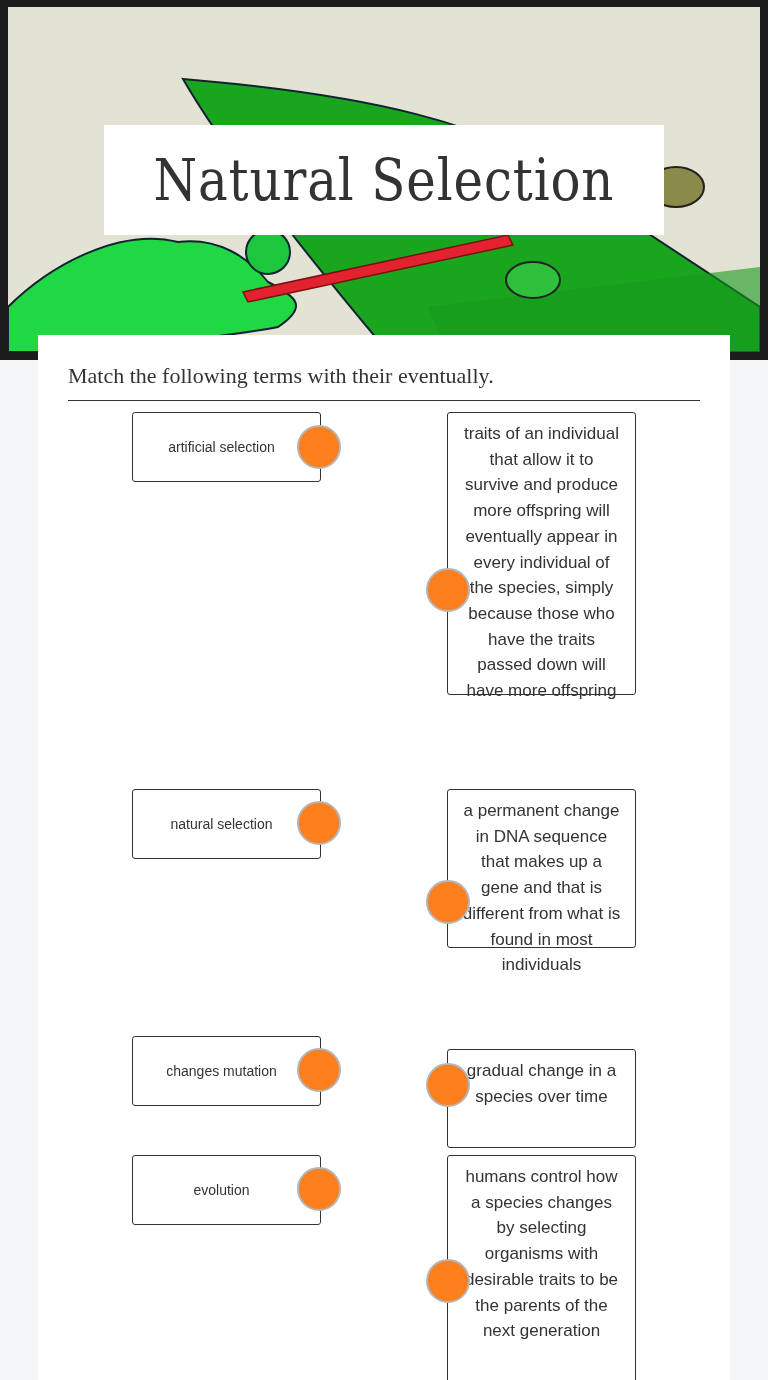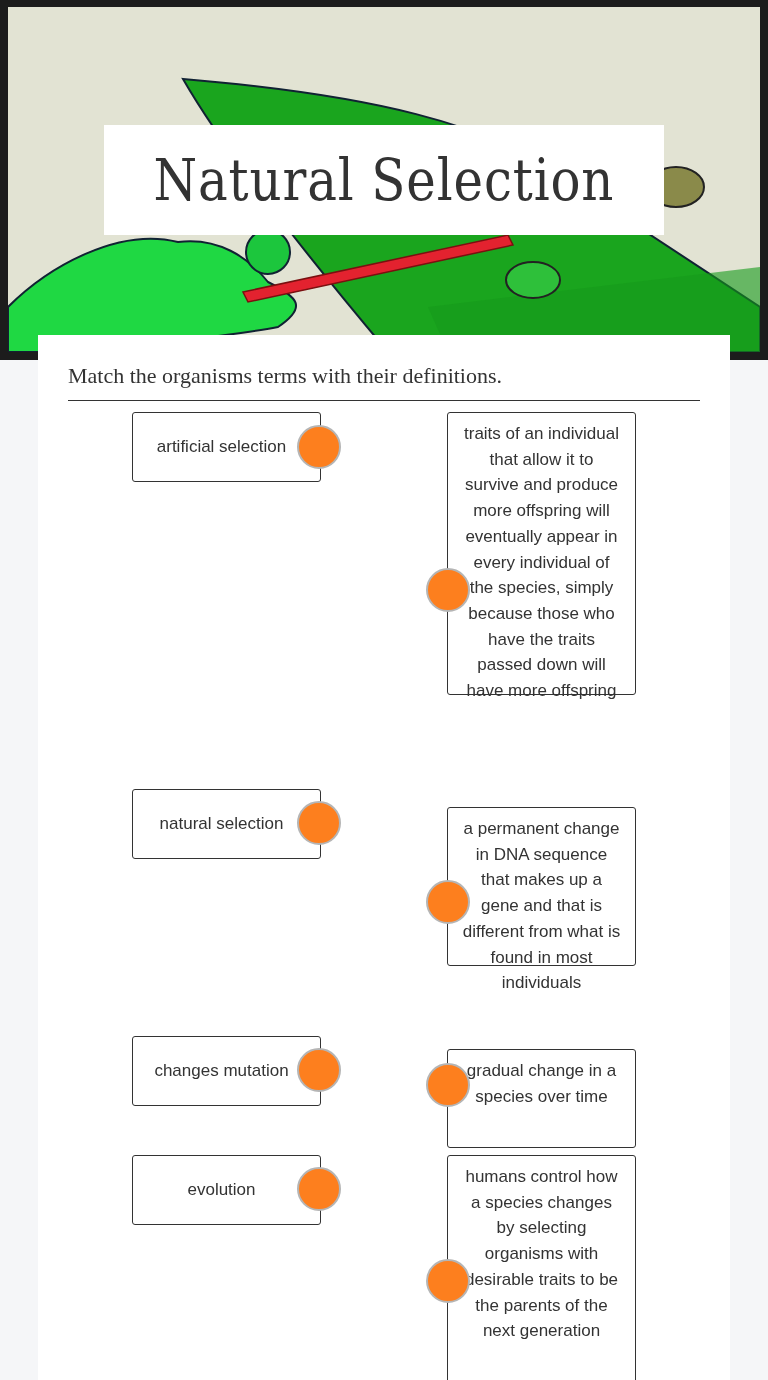--- a/index.html
+++ b/index.html
@@ -13,21 +13,21 @@
   .title-box { position: absolute; left: 104px; top: 125px; width: 560px; height: 110px; background: #ffffff;
     display: flex; align-items: center; justify-content: center; }
   .title-box h1 { font-family: "DejaVu Serif", "Liberation Serif", serif; font-weight: normal; font-size: 58px;
     color: #333333; letter-spacing: 1px; transform: scaleX(0.86); }
 
   .card { position: absolute; left: 38px; top: 335px; width: 692px; height: 1060px; background: #ffffff; }
   .instructions { position: absolute; left: 30px; top: 28px; width: 632px; font-family: "Liberation Serif", serif;
     font-size: 22px; color: #333; padding-bottom: 11px; border-bottom: 1px solid #333; }
 
   .term { position: absolute; left: 94px; width: 189px; height: 70px; border: 1px solid #333; border-radius: 3px;
-    background: #fff; display: flex; align-items: center; justify-content: center; font-size: 17px; color: #333;
+    background: #fff; display: flex; align-items: center; justify-content: center; font-size: 14px; color: #333;
     padding-right: 10px; }
   .def { position: absolute; left: 409px; width: 189px; border: 1px solid #333; border-radius: 3px; background: #fff;
     text-align: center; font-size: 17px; line-height: 25.7px; color: #333; padding: 8px 14px 10px 14px; }
   .dot { position: absolute; width: 44px; height: 44px; border-radius: 50%; background: #fd7f1e;
     border: 2px solid #b5b5b5; cursor: pointer; }
 </style>
 </head>
 <body>
 
 <div class="banner">
@@ -47,21 +47,21 @@
 
       <path d="M235 285 L 500 228 L 505 238 L 240 295 Z" fill="#e3222f" stroke="#7a1010" stroke-width="1.5"></path>
     </svg>
   </div>
   <div class="title-box">
     <h1>Natural Selection</h1>
   </div>
 </div>
 
 <div class="card">
-  <div class="instructions">Match the organisms terms with their definitions.</div>
+  <div class="instructions">Match the following terms with their eventually.</div>
 
   <div class="term" style="top:77px;">
     <span>artificial selection</span>
   </div>
   <div class="dot" style="left:259px; top:90px;"></div>
 
   <div class="term" style="top:454px;">
     <span>natural selection</span>
   </div>
   <div class="dot" style="left:259px; top:466px;"></div>
@@ -74,21 +74,21 @@
   <div class="term" style="top:820px;">
     <span>evolution</span>
   </div>
   <div class="dot" style="left:259px; top:832px;"></div>
 
   <div class="def" style="top:77px; height:283px;">
     <span>traits of an individual that allow it to survive and produce more offspring will eventually appear in every individual of the species, simply because those who have the traits passed down will have more offspring</span>
   </div>
   <div class="dot" style="left:388px; top:233px;"></div>
 
-  <div class="def" style="top:454px; height:159px;margin-top:18px;">
+  <div class="def" style="top:454px; height:159px;">
     <span>a permanent change in DNA sequence that makes up a gene and that is different from what is found in most individuals</span>
   </div>
   <div class="dot" style="left:388px; top:545px;"></div>
 
   <div class="def" style="top:714px; height:99px;">
     <span>gradual change in a species over time</span>
   </div>
   <div class="dot" style="left:388px; top:728px;"></div>
 
   <div class="def" style="top:820px; height:260px;">

